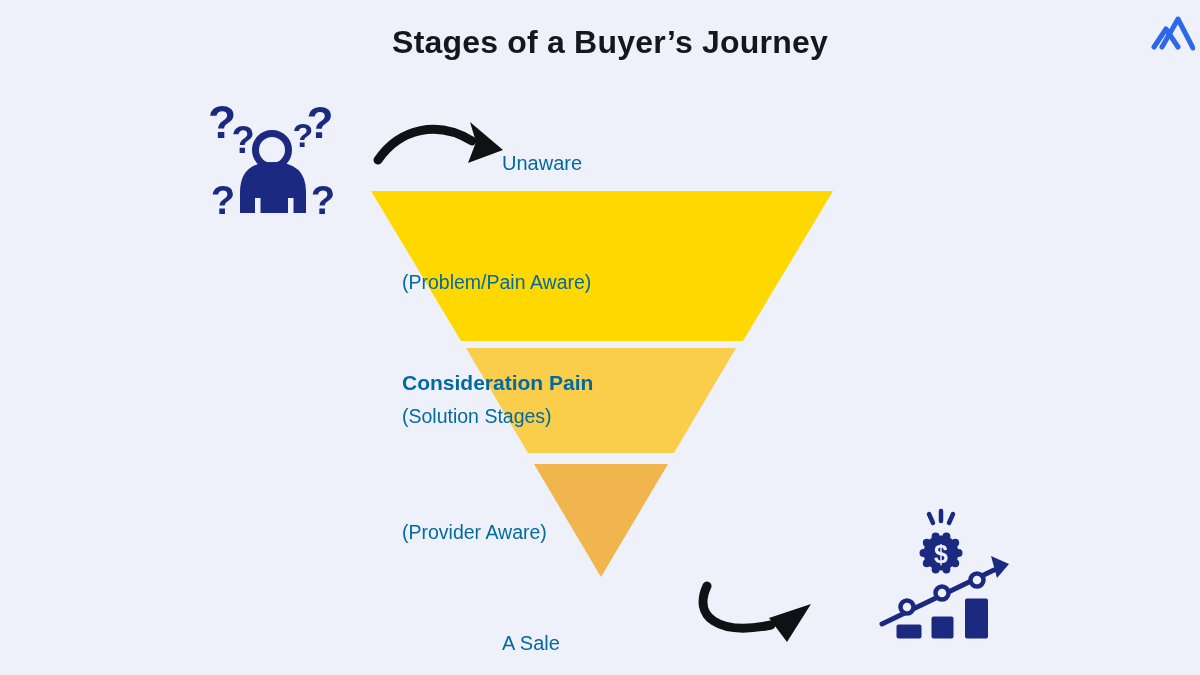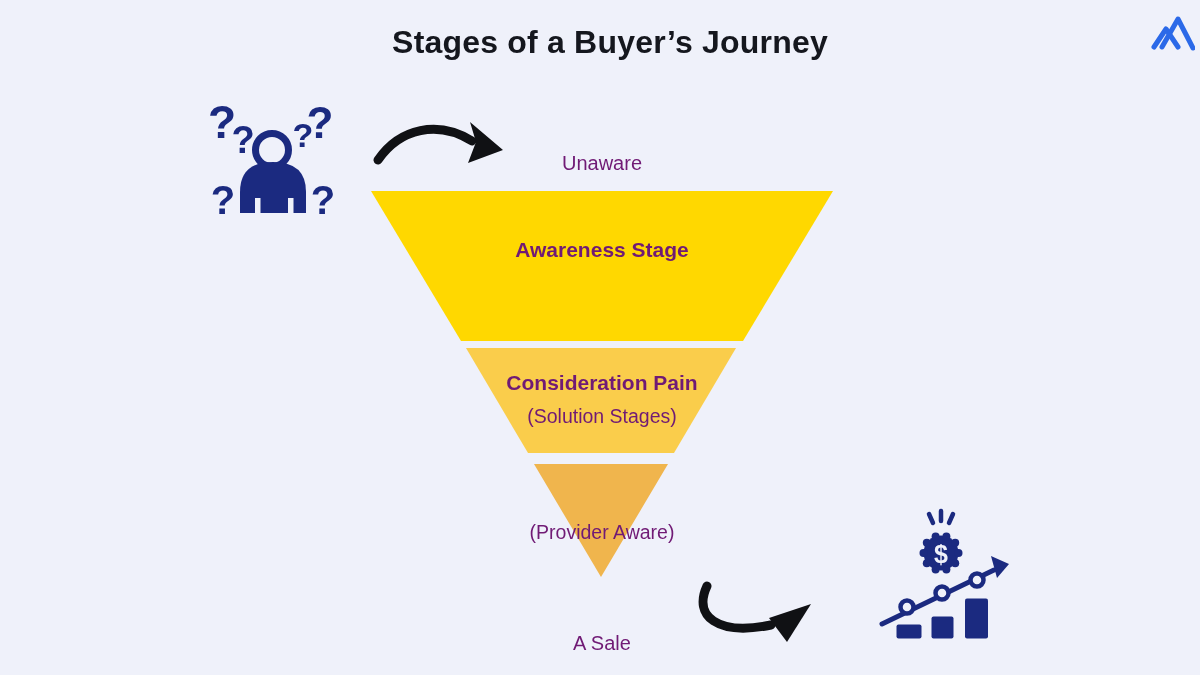--- a/index.html
+++ b/index.html
@@ -9,22 +9,22 @@
     font-family:"Liberation Sans", sans-serif;
     color:#15171E;
   }
   .abs{position:absolute;}
   .title{
     position:absolute;left:10px;top:24px;width:1200px;
     text-align:center;font-size:32px;font-weight:700;
     letter-spacing:.2px;color:#15171E;margin:0;
   }
   .lbl{
-    position:absolute;text-align:center;line-height:1.2;
-    color:#701a75;white-space:nowrap;
+    position:absolute;line-height:1.2;
+    color:#0369a1;white-space:nowrap;
   }
   .lbl.plain{font-size:20px;font-weight:400;}
   .lbl.stage-name{font-size:21px;font-weight:700;}
   .lbl.stage-sub{font-size:19.5px;font-weight:400;}
   svg text{font-family:"Liberation Sans", sans-serif;}
 </style>
 </head>
 <body>
 
 <div class="canvas">
@@ -59,21 +59,21 @@
   </svg>
 
   <svg class="abs" style="left:0;top:0;" width="1200" height="675" viewBox="0 0 1200 675">
     <polygon points="371,191 833,191 743,341 461,341" fill="#FFD800"></polygon>
     <polygon points="466,348 736,348 674,453 528,453" fill="#FACD4B"></polygon>
     <polygon points="534,464 668,464 601,577" fill="#F0B54D"></polygon>
   </svg>
 
   <div class="lbl plain" style="left:502px;top:151px;width:200px;">Unaware</div>
 
-  <div class="lbl stage-name" style="left:402px;top:237px;width:400px;">Awareness Stage</div>
+  <div class="lbl stage-sub" style="left:402px;top:271px;width:400px;">(Problem/Pain Aware)</div>
 
   <div class="lbl stage-name" style="left:402px;top:370px;width:400px;">Consideration Pain</div>
   <div class="lbl stage-sub" style="left:402px;top:405px;width:400px;">(Solution Stages)</div>
 
   <div class="lbl stage-sub" style="left:402px;top:521px;width:400px;">(Provider Aware)</div>
 
   <div class="lbl plain" style="left:502px;top:591px;width:200px;margin-top:40px;">A Sale</div>
 
   <svg class="abs" style="left:693px;top:580px;" width="130" height="68" viewBox="0 0 130 68">
     <path d="M14,6 C0,36 24,56 78,45" fill="none" stroke="#101114" stroke-width="9" stroke-linecap="round"></path>

